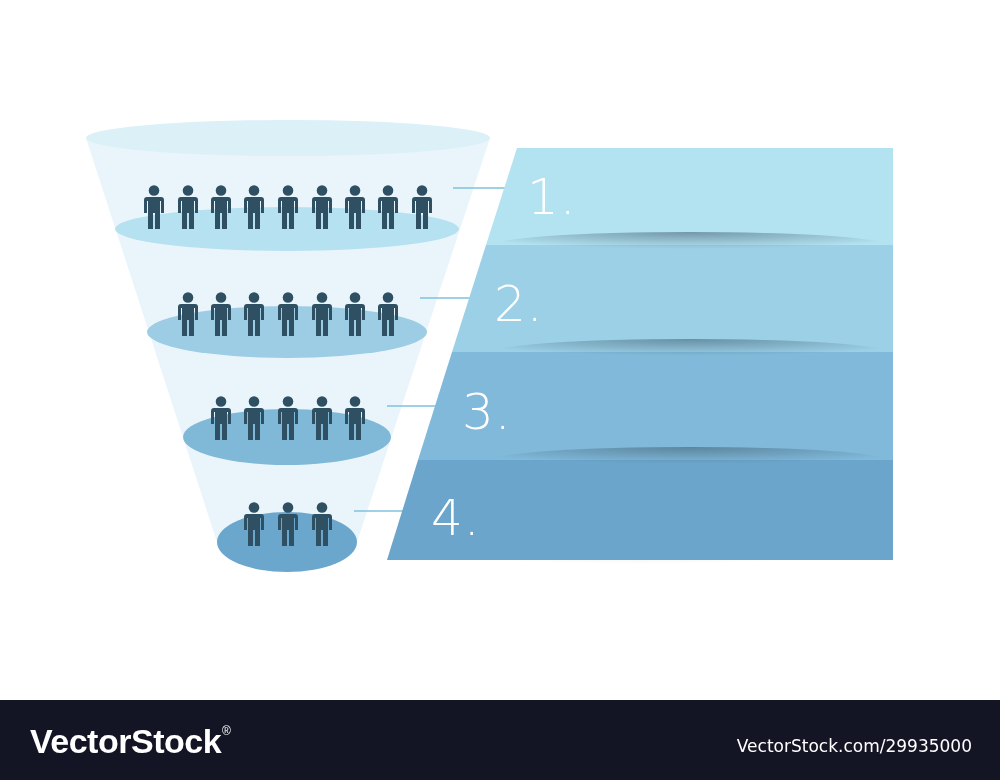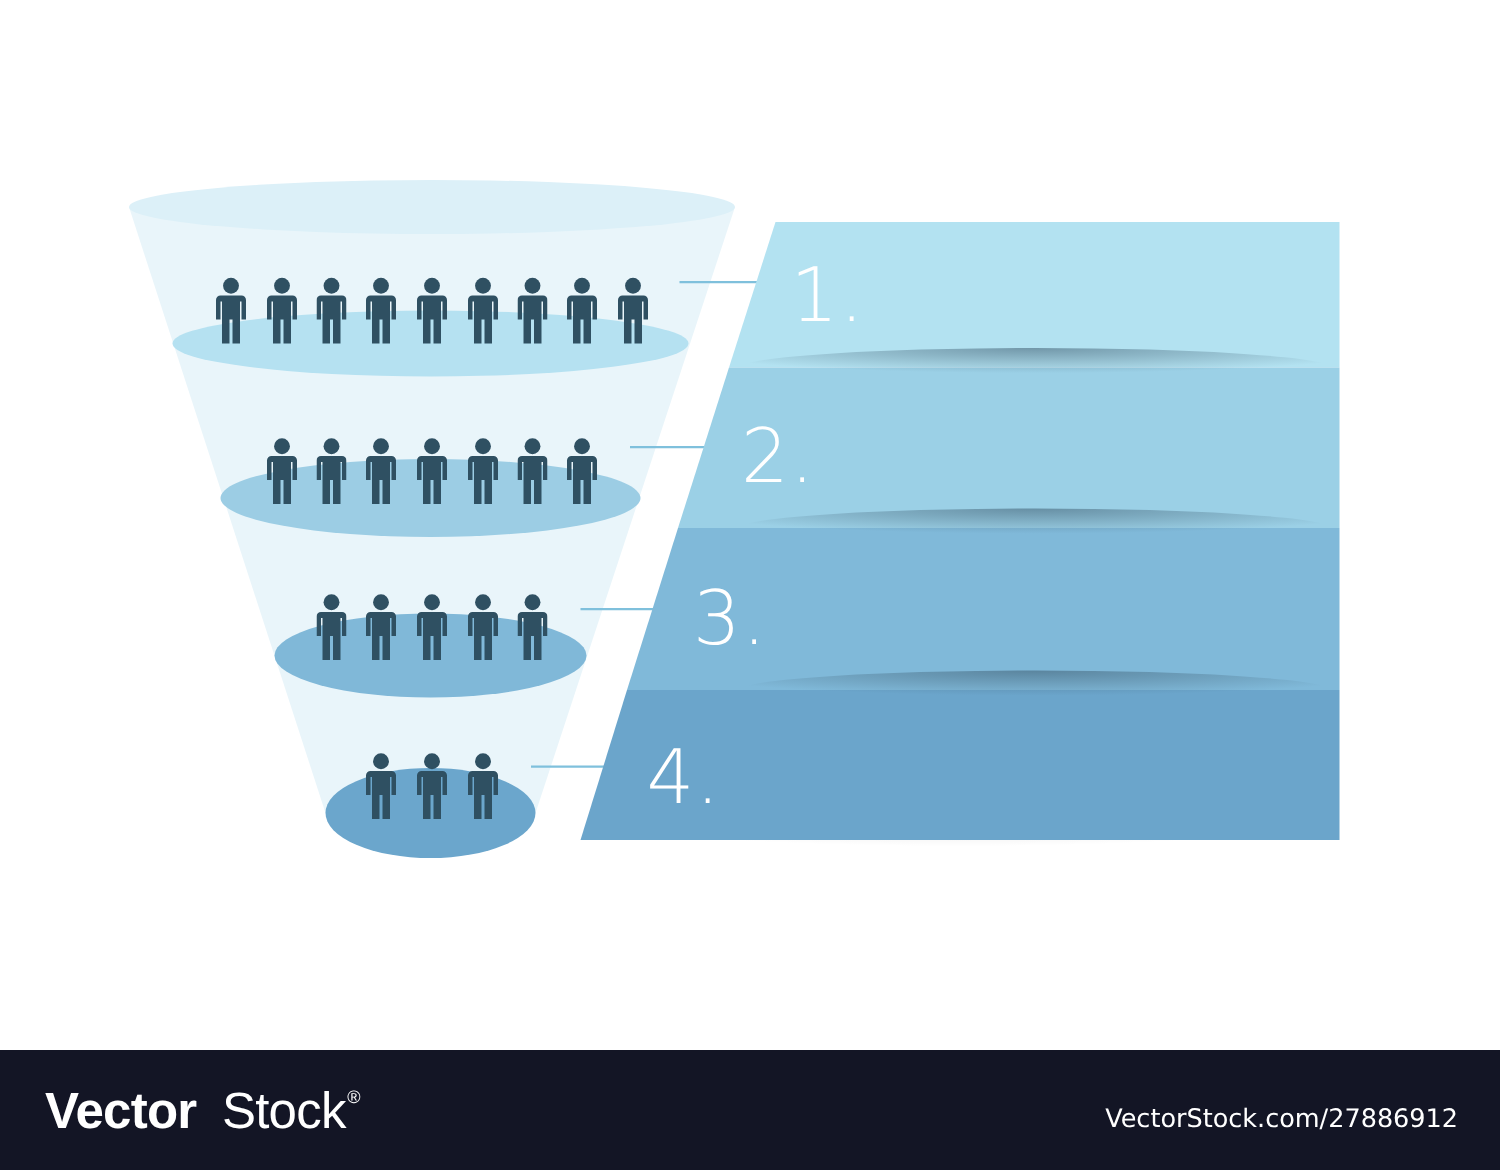--- a/index.html
+++ b/index.html
@@ -6,21 +6,21 @@
   body { width: 1000px; height: 780px; background: #ffffff; position: relative; overflow: hidden;
          font-family: "Liberation Sans", sans-serif; }
   #stage { position: absolute; left: 0; top: 0; width: 1000px; height: 700px; }
   svg { position: absolute; left: 0; top: 0; }
   .num { position: absolute; color: #ffffff; font-family: "DejaVu Sans", sans-serif; font-weight: 200;
          font-size: 50px; line-height: 1; letter-spacing: 1px; }
   .footer { position: absolute; left: 0; top: 700px; width: 1000px; height: 80px; background: #131525; }
   .brand { position: absolute; left: 30px; top: 22px; color: #ffffff; font-size: 34px;
            font-family: "Liberation Sans", sans-serif; letter-spacing: -0.5px; }
   .brand .light { font-weight: 700; }
-  .brand .bold { font-weight: 400; margin-left: 17px; }
+  .brand .bold { font-weight: 700; }
   .brand sup { font-size: 12px; vertical-align: top; position: relative; top: 2px; margin-left: 1px; }
   .stockid { position: absolute; right: 28px; top: 36px; color: #ffffff; font-size: 17px;
              font-family: "DejaVu Sans", sans-serif; }
 </style>
 </head>
 <body>
 
 <div id="stage">
   <svg width="1000" height="700" viewBox="0 0 1000 700">
     <defs>
@@ -103,14 +103,14 @@
   <div class="num" style="left:527px; top:172px;">1.</div>
   <div class="num" style="left:494px; top:279px;">2.</div>
   <div class="num" style="left:462px; top:387px;">3.</div>
   <div class="num" style="left:431px; top:493px;">4.</div>
 </div>
 
 <div class="footer">
   <div class="brand">
     <span class="light">Vector</span><span class="bold">Stock</span><sup>®</sup>
   </div>
-  <div class="stockid">VectorStock.com/27886912</div>
+  <div class="stockid">VectorStock.com/29935000</div>
 </div>
 
 </body></html>

